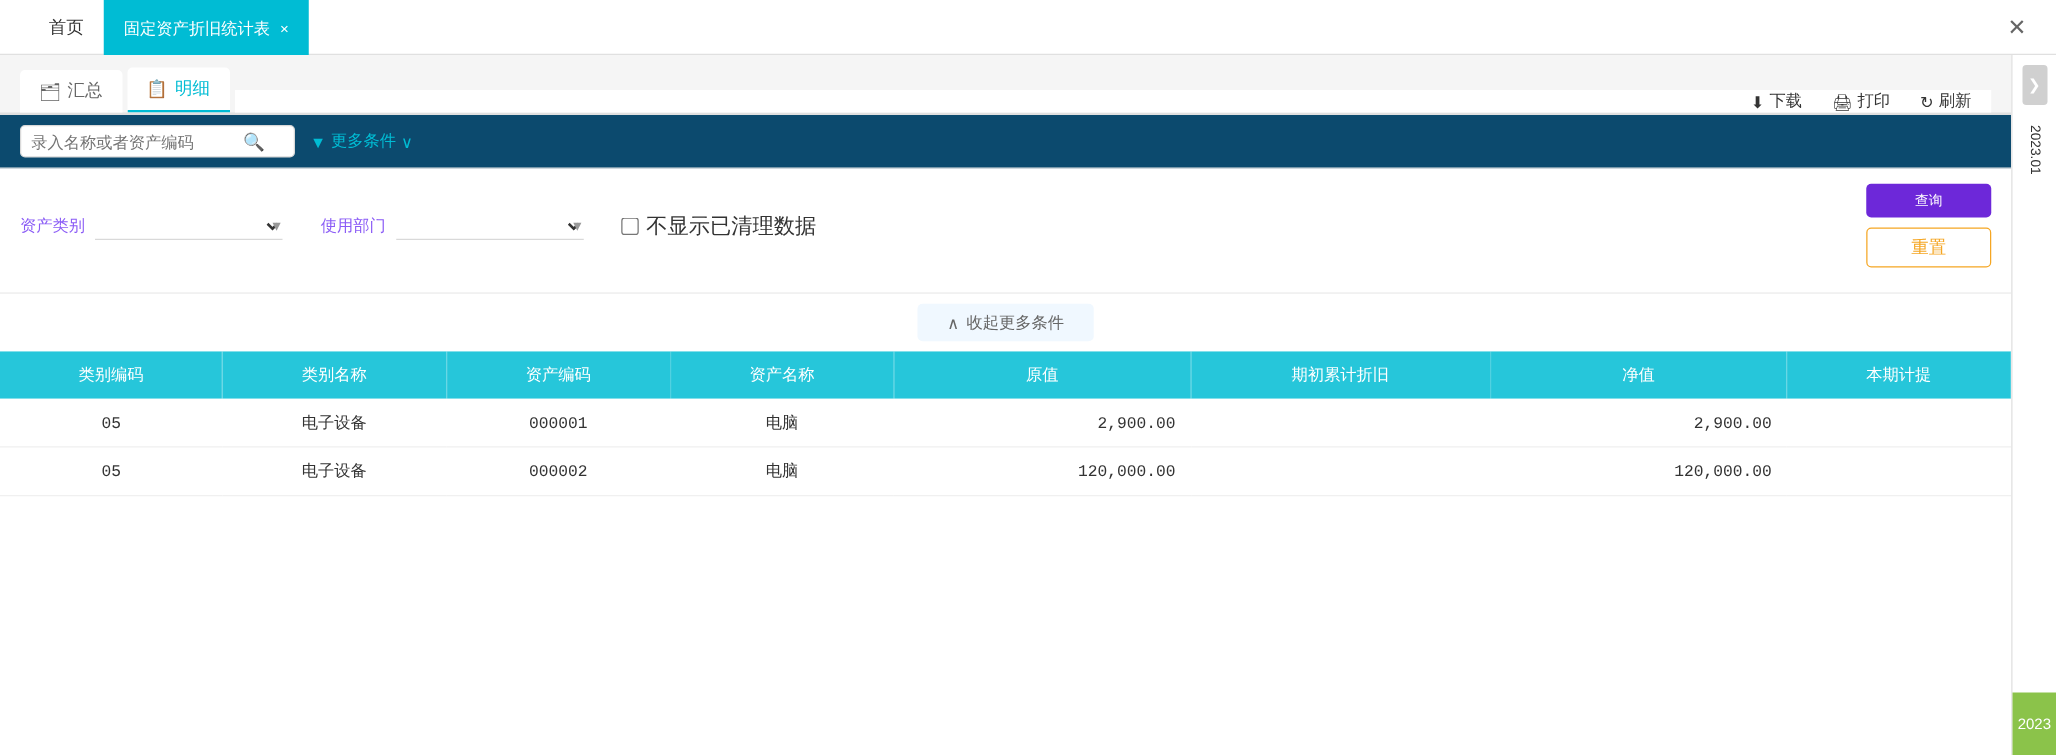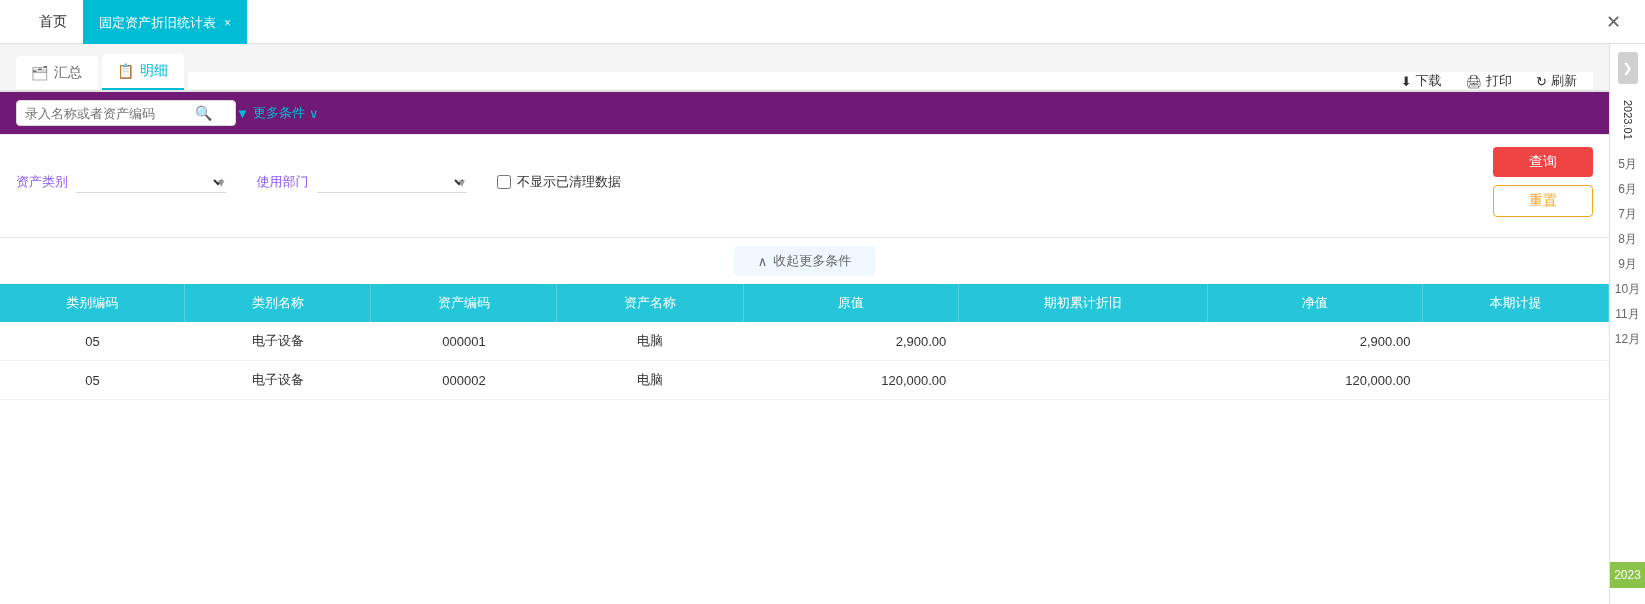--- a/index.html
+++ b/index.html
@@ -122,23 +122,23 @@
       color: #333;
       cursor: pointer;
       font-size: 13px;
     }
 
     
     .search-bar {
       display: flex;
       align-items: center;
       padding: 8px 16px;
-      background: #701a75;
+      background: #0c4a6e;
       border-bottom: 1px solid #e8e8e8;
-      gap: 0;
+      gap: 12px;
     }
     .search-input-wrap {
       display: flex;
       align-items: center;
       border: 1px solid #d9d9d9;
       border-radius: 4px;
       padding: 4px 8px;
       width: 220px;
       background: #fff;
     }
@@ -204,35 +204,35 @@
     }
     .filter-checkbox {
       width: 14px;
       height: 14px;
       border: 1px solid #d9d9d9;
       background: #fff;
       cursor: pointer;
     }
     .filter-checkbox-label {
       color: #333;
-      font-size: 13px;
+      font-size: 17px;
     }
     .filter-actions {
       display: flex;
       flex-direction: column;
       gap: 8px;
       margin-left: auto;
     }
     .btn-query {
-      background: #ef4444;
+      background: #6d28d9;
       color: #fff;
       border: none;
       border-radius: 4px;
       padding: 6px 32px;
-      font-size: 14px;
+      font-size: 11px;
       cursor: pointer;
       min-width: 100px;
     }
     .btn-reset {
       background: #fff;
       color: #f5a623;
       border: 1px solid #f5a623;
       border-radius: 4px;
       padding: 6px 32px;
       font-size: 14px;
@@ -283,20 +283,21 @@
     }
     tbody tr {
       background: #fff;
       border-bottom: 1px solid #f0f0f0;
     }
     tbody td {
       padding: 10px 12px;
       font-size: 13px;
       color: #333;
       text-align: center;
+      font-family: Liberation Mono, monospace;
     }
     tbody td.text-right { text-align: right; }
     .total-row {
       background: #e0f7fa !important;
     }
     .total-row td {
       font-weight: bold;
       color: #333;
     }
 
@@ -328,27 +329,27 @@
     .month-item {
       font-size: 12px;
       color: #666;
       padding: 4px 0;
       cursor: pointer;
       width: 100%;
       text-align: center;
     }
     .year-badge {
       position: absolute;
-      bottom: 16px;
+      bottom: 0;
       width: 100%;
       background: #8bc34a;
       color: #fff;
       font-size: 12px;
       text-align: center;
-      padding: 6px 0;
+      padding: 18px 0;
     }
 
     .date-display {
       display: flex;
       align-items: center;
       gap: 8px;
       margin-left: 8px;
       color: #333;
       font-size: 13px;
     }
@@ -485,26 +486,16 @@
 
   </div>
 
   <div class="right-sidebar">
     <div class="sidebar-arrow">
       <span>❯</span>
     </div>
     <div class="date-display" style="writing-mode: vertical-rl; font-size:11px; color:#333; margin:4px 0 8px 0;">
       <span>2023.01</span>
     </div>
-    <div id="month-list">
-        <div class="month-item">5月</div>
-        <div class="month-item">6月</div>
-        <div class="month-item">7月</div>
-        <div class="month-item">8月</div>
-        <div class="month-item">9月</div>
-        <div class="month-item">10月</div>
-        <div class="month-item">11月</div>
-        <div class="month-item">12月</div>
-      </div>
     <div class="year-badge">2023</div>
   </div>
 
 </div>
 
 </body></html>

